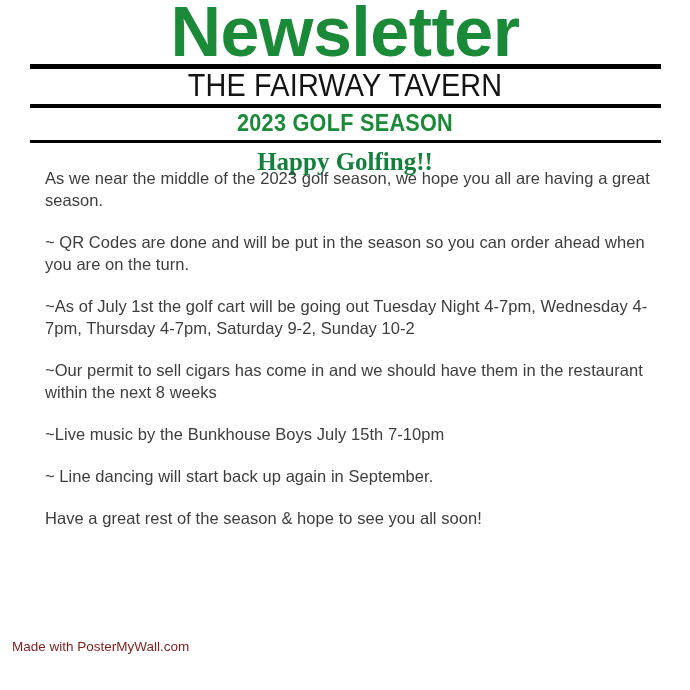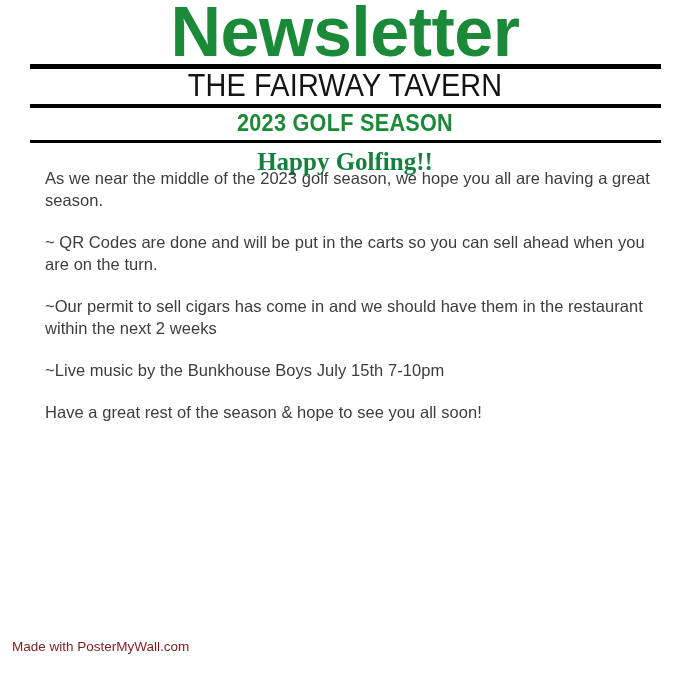--- a/index.html
+++ b/index.html
@@ -156,21 +156,23 @@
     <h3 class="title-season">2023 GOLF SEASON</h3>
 
     <div class="rule rule-3"></div>
 
     <h3 class="title-greeting">Happy Golfing!!</h3>
 
   </div>
 
   <div class="body-copy">
     <p class="para">As we near the middle of the 2023 golf season, we hope you all are having a great season.</p>
-    <p class="para">~ QR Codes are done and will be put in the carts so you can sell ahead when you are on the turn.</p>
-    <p class="para">~Our permit to sell cigars has come in and we should have them in the restaurant within the next 2 weeks</p>
+    <p class="para">~ QR Codes are done and will be put in the season so you can order ahead when you are on the turn.</p>
+    <p class="para">~As of July 1st the golf cart will be going out Tuesday Night 4-7pm, Wednesday 4-7pm, Thursday 4-7pm, Saturday 9-2, Sunday 10-2</p>
+    <p class="para">~Our permit to sell cigars has come in and we should have them in the restaurant within the next 8 weeks</p>
     <p class="para">~Live music by the Bunkhouse Boys July 15th 7-10pm</p>
+    <p class="para">~ Line dancing will start back up again in September.</p>
     <p class="para para-closing" style="margin-bottom:10px;">Have a great rest of the season &amp; hope to see you all soon!</p>
   </div>
 
   <div class="footer">Made with PosterMyWall.com</div>
 
 </div>
 
 </body></html>

